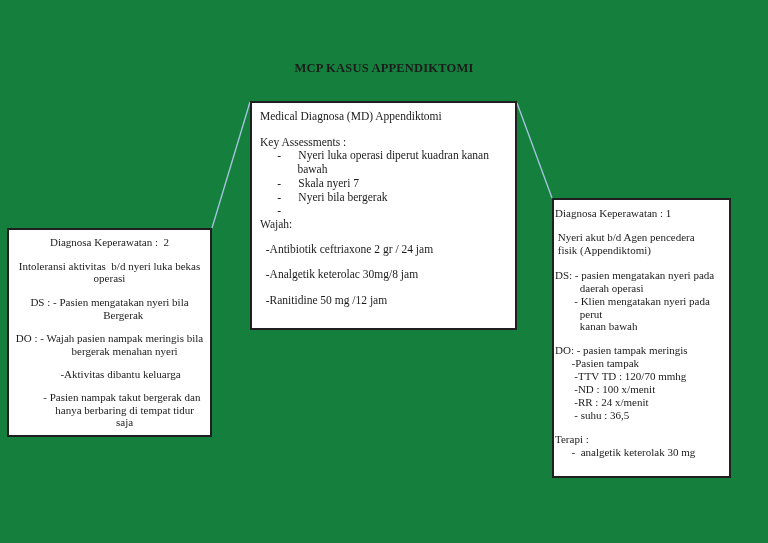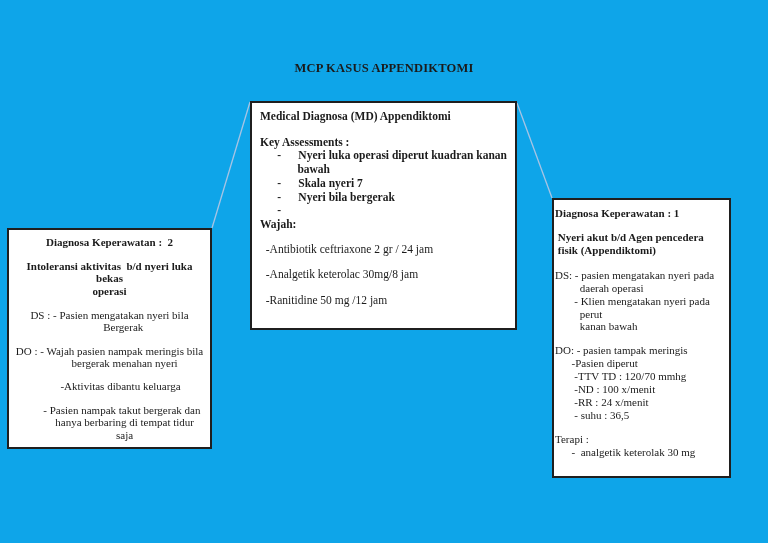--- a/index.html
+++ b/index.html
@@ -4,21 +4,21 @@
 <style>
   html, body {
     margin: 0;
     padding: 0;
     background: #ffffff;
   }
   #page {
     position: relative;
     width: 768px;
     height: 543px;
-    background: #0ea5e9;
+    background: #15803d;
     overflow: hidden;
     font-family: "Liberation Serif", "DejaVu Serif", serif;
     color: #1b1b1b;
   }
   #connector-svg {
     position: absolute;
     left: 0; top: 0;
     width: 768px; height: 543px;
     z-index: 0;
     pointer-events: none;
@@ -38,21 +38,21 @@
     position: absolute;
     border: 2px solid #1f1f1f;
     background: #ffffff;
     box-sizing: border-box;
     z-index: 1;
   }
   .line {
     white-space: pre-wrap;
     min-height: 1em;
   }
-  .bold { font-weight: bold; }
+  .bold { font-weight: normal; }
   .gap { margin-top: 1.05em; }
 
   #center-box {
     left: 250px;
     top: 101px;
     width: 267px;
     height: 229px;
     padding: 7px 8px;
     font-size: 11.5px;
     line-height: 13.7px;
@@ -138,21 +138,21 @@
         <div class="line"> fisik (Appendiktomi)</div>
       </div>
     <div class="gap">
         <div class="line">DS: - pasien mengatakan nyeri pada</div>
         <div class="line">         daerah operasi</div>
         <div class="line">       - Klien mengatakan nyeri pada</div>
         <div class="line">         perut</div>
         <div class="line">         kanan bawah</div>
         <div class="line"></div>
         <div class="line">DO: - pasien tampak meringis</div>
-        <div class="line">      -Pasien diperut</div>
+        <div class="line">      -Pasien tampak</div>
         <div class="line">       -TTV TD : 120/70 mmhg</div>
         <div class="line">       -ND : 100 x/menit</div>
         <div class="line">       -RR : 24 x/menit</div>
         <div class="line">       - suhu : 36,5</div>
         <div class="line"></div>
         <div class="line">Terapi :</div>
         <div class="line">      -  analgetik keterolak 30 mg</div>
       </div>
   </div>
 

